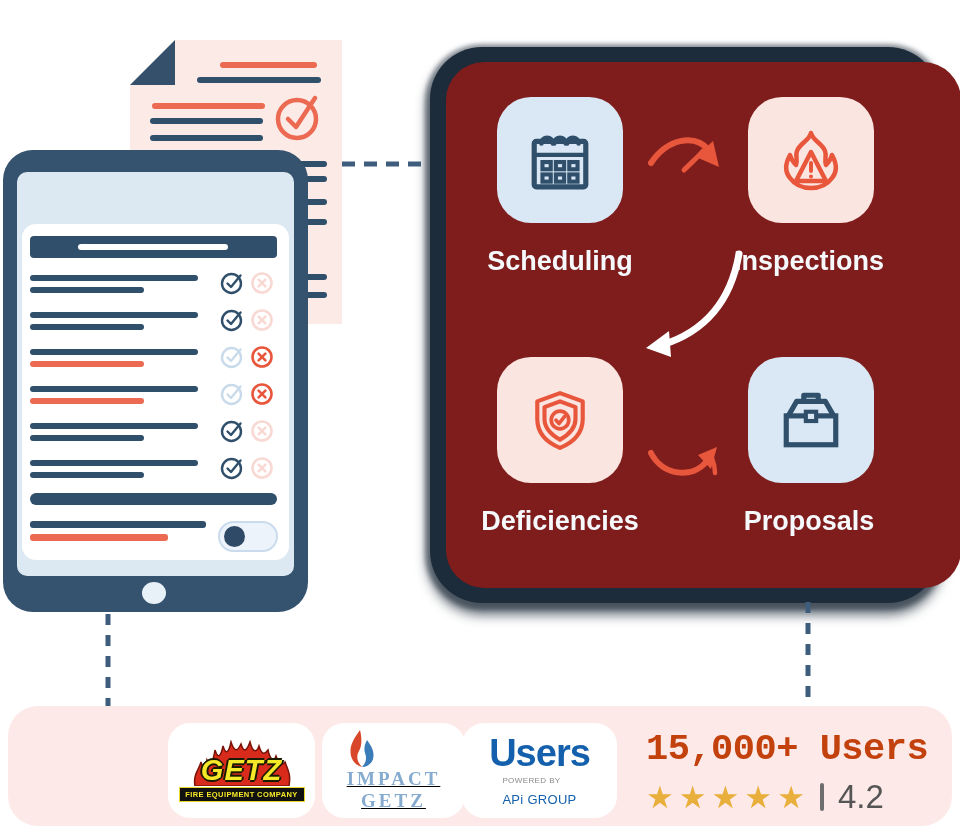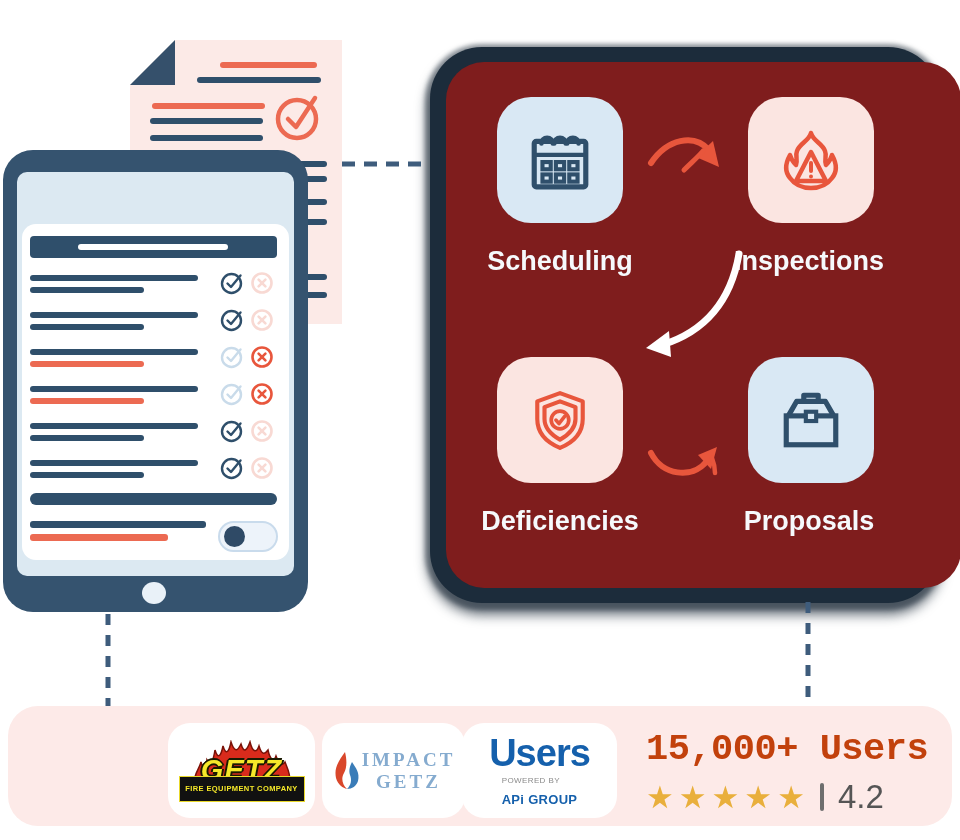--- a/index.html
+++ b/index.html
@@ -66,33 +66,33 @@
   .mack-box{width:122px;height:36px;background:#141414;border:2px solid #9B9B9B;border-radius:2px;
             display:flex;flex-direction:column;align-items:center;justify-content:center;box-sizing:border-box;}
   .mack-name{color:#C3251D;font-size:16px;font-weight:bold;letter-spacing:4px;line-height:1;}
   .mack-tag{color:#F4F4F4;font-size:6px;letter-spacing:2.6px;margin-top:2px;line-height:1;}
 
   .getz-wrap{position:relative;width:130px;height:62px;}
   .getz-flames{position:absolute;left:14px;top:0;}
   .getz-name{position:absolute;left:0;top:14px;width:100%;text-align:center;font-size:29px;font-weight:900;
              font-style:italic;color:#F5E829;letter-spacing:1px;
              text-shadow:-2px 0 #1a1a00,2px 0 #1a1a00,0 -2px #1a1a00,0 2px #1a1a00,-1px -1px #1a1a00,1px 1px #1a1a00;}
-  .getz-bar{position:absolute;left:2px;bottom:0;width:126px;height:26px;background:#111;border:1.5px solid #E8D82A;
+  .getz-bar{position:absolute;left:2px;bottom:0;width:126px;height:15px;background:#111;border:1.5px solid #E8D82A;
             box-sizing:border-box;display:flex;align-items:center;justify-content:center;}
   .getz-tag{color:#F5E829;font-size:7.5px;font-weight:bold;letter-spacing:.4px;white-space:nowrap;}
 
-  .impact-wrap{display:flex;align-items:center;}
+  .impact-wrap{display:flex;flex-direction:column;align-items:flex-start;text-decoration:underline;}
   .impact-text{font-family:"Liberation Serif",serif;color:#85ABCF;font-size:19px;font-weight:600;
                letter-spacing:3px;text-align:center;line-height:1.15;}
 
   .chubb-wrap{display:flex;flex-direction:column;align-items:center;}
   .chubb-name{color:#1560AC;font-size:38px;font-weight:800;letter-spacing:-1px;line-height:1;}
   .chubb-sub{margin-top:4px;display:flex;align-items:baseline;gap:7px;flex-direction:column;}
   .chubb-pb{color:#8A8A8A;font-size:8px;letter-spacing:.4px;}
-  .chubb-group{color:#1560AC;font-size:13px;font-weight:700;letter-spacing:.3px;}
+  .chubb-group{color:#1560AC;font-size:13px;font-weight:400;letter-spacing:.3px;}
 
   .users-block{position:absolute;left:638px;top:22px;}
   .users-title{font-size:37px;font-weight:800;color:#c2410c;letter-spacing:-.5px;font-family:Liberation Mono, monospace;}
   .rating-row{display:flex;align-items:center;margin-top:8px;}
   .stars{color:#E9AF3C;font-size:31px;letter-spacing:5px;line-height:1;}
   .rating-div{width:4px;height:28px;background:#6E6E6E;border-radius:2px;margin:0 14px 0 10px;}
   .rating-val{font-size:33px;color:#555;font-weight:500;}
 </style>
 </head>
 <body>

